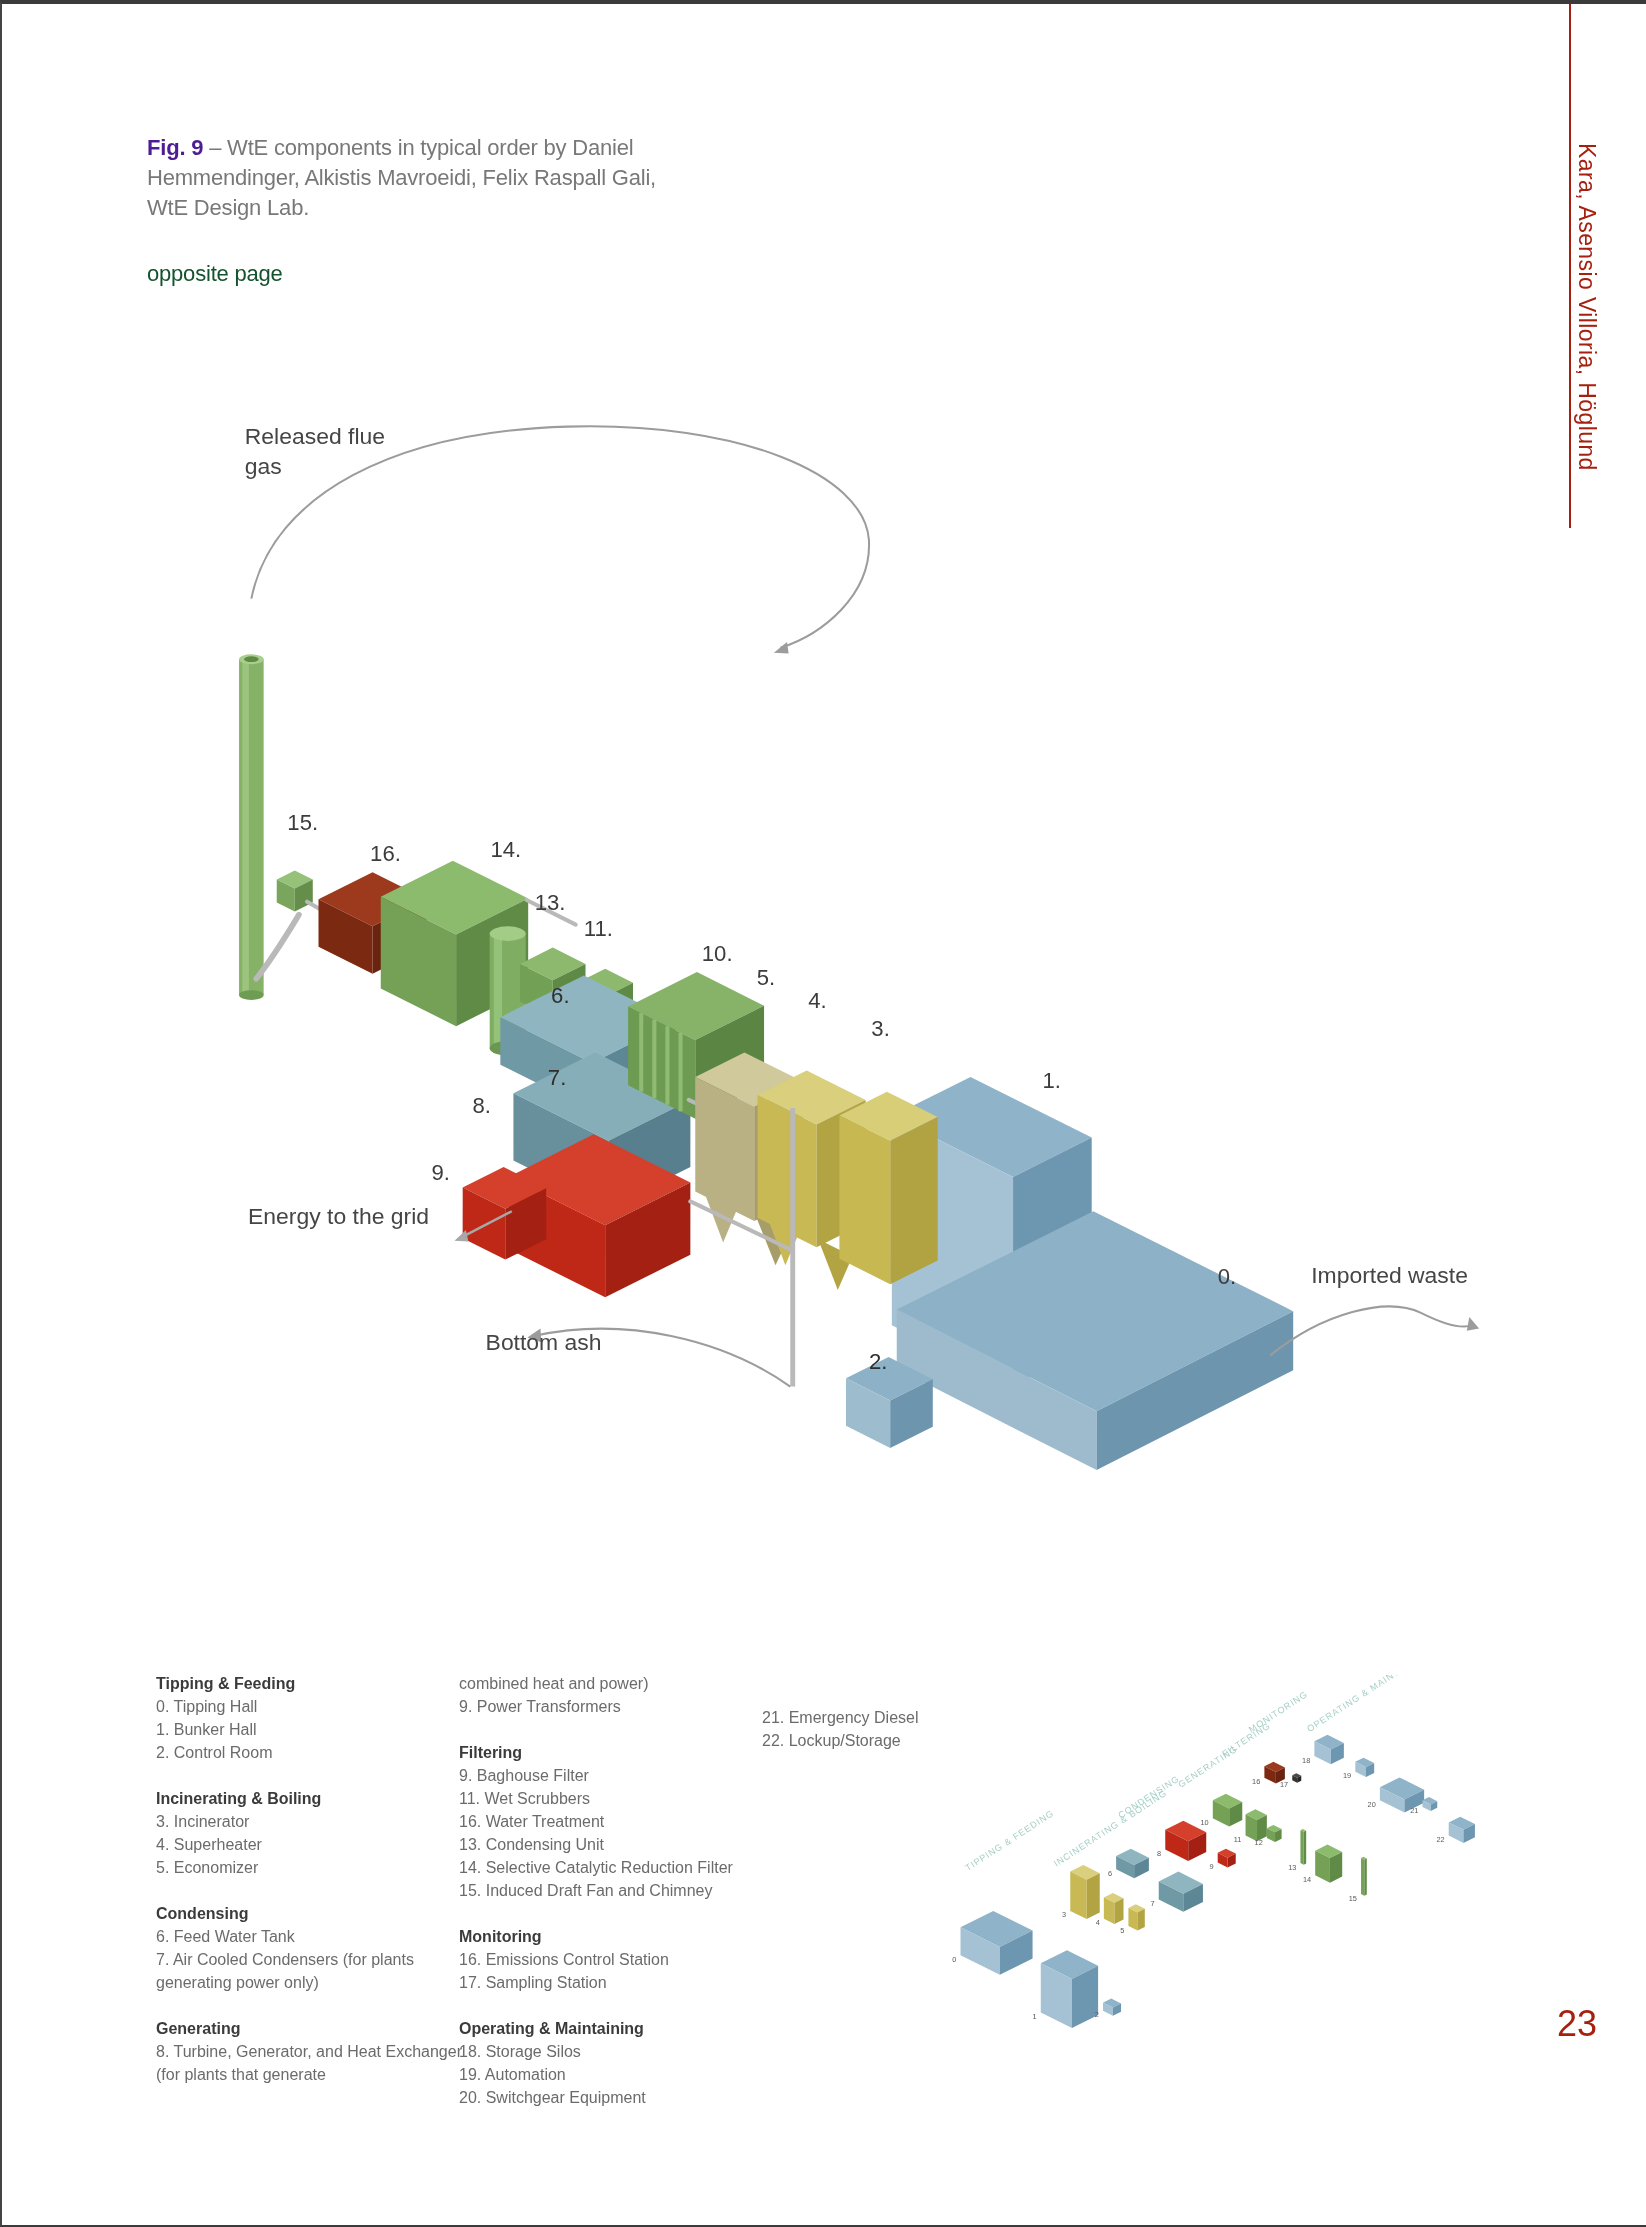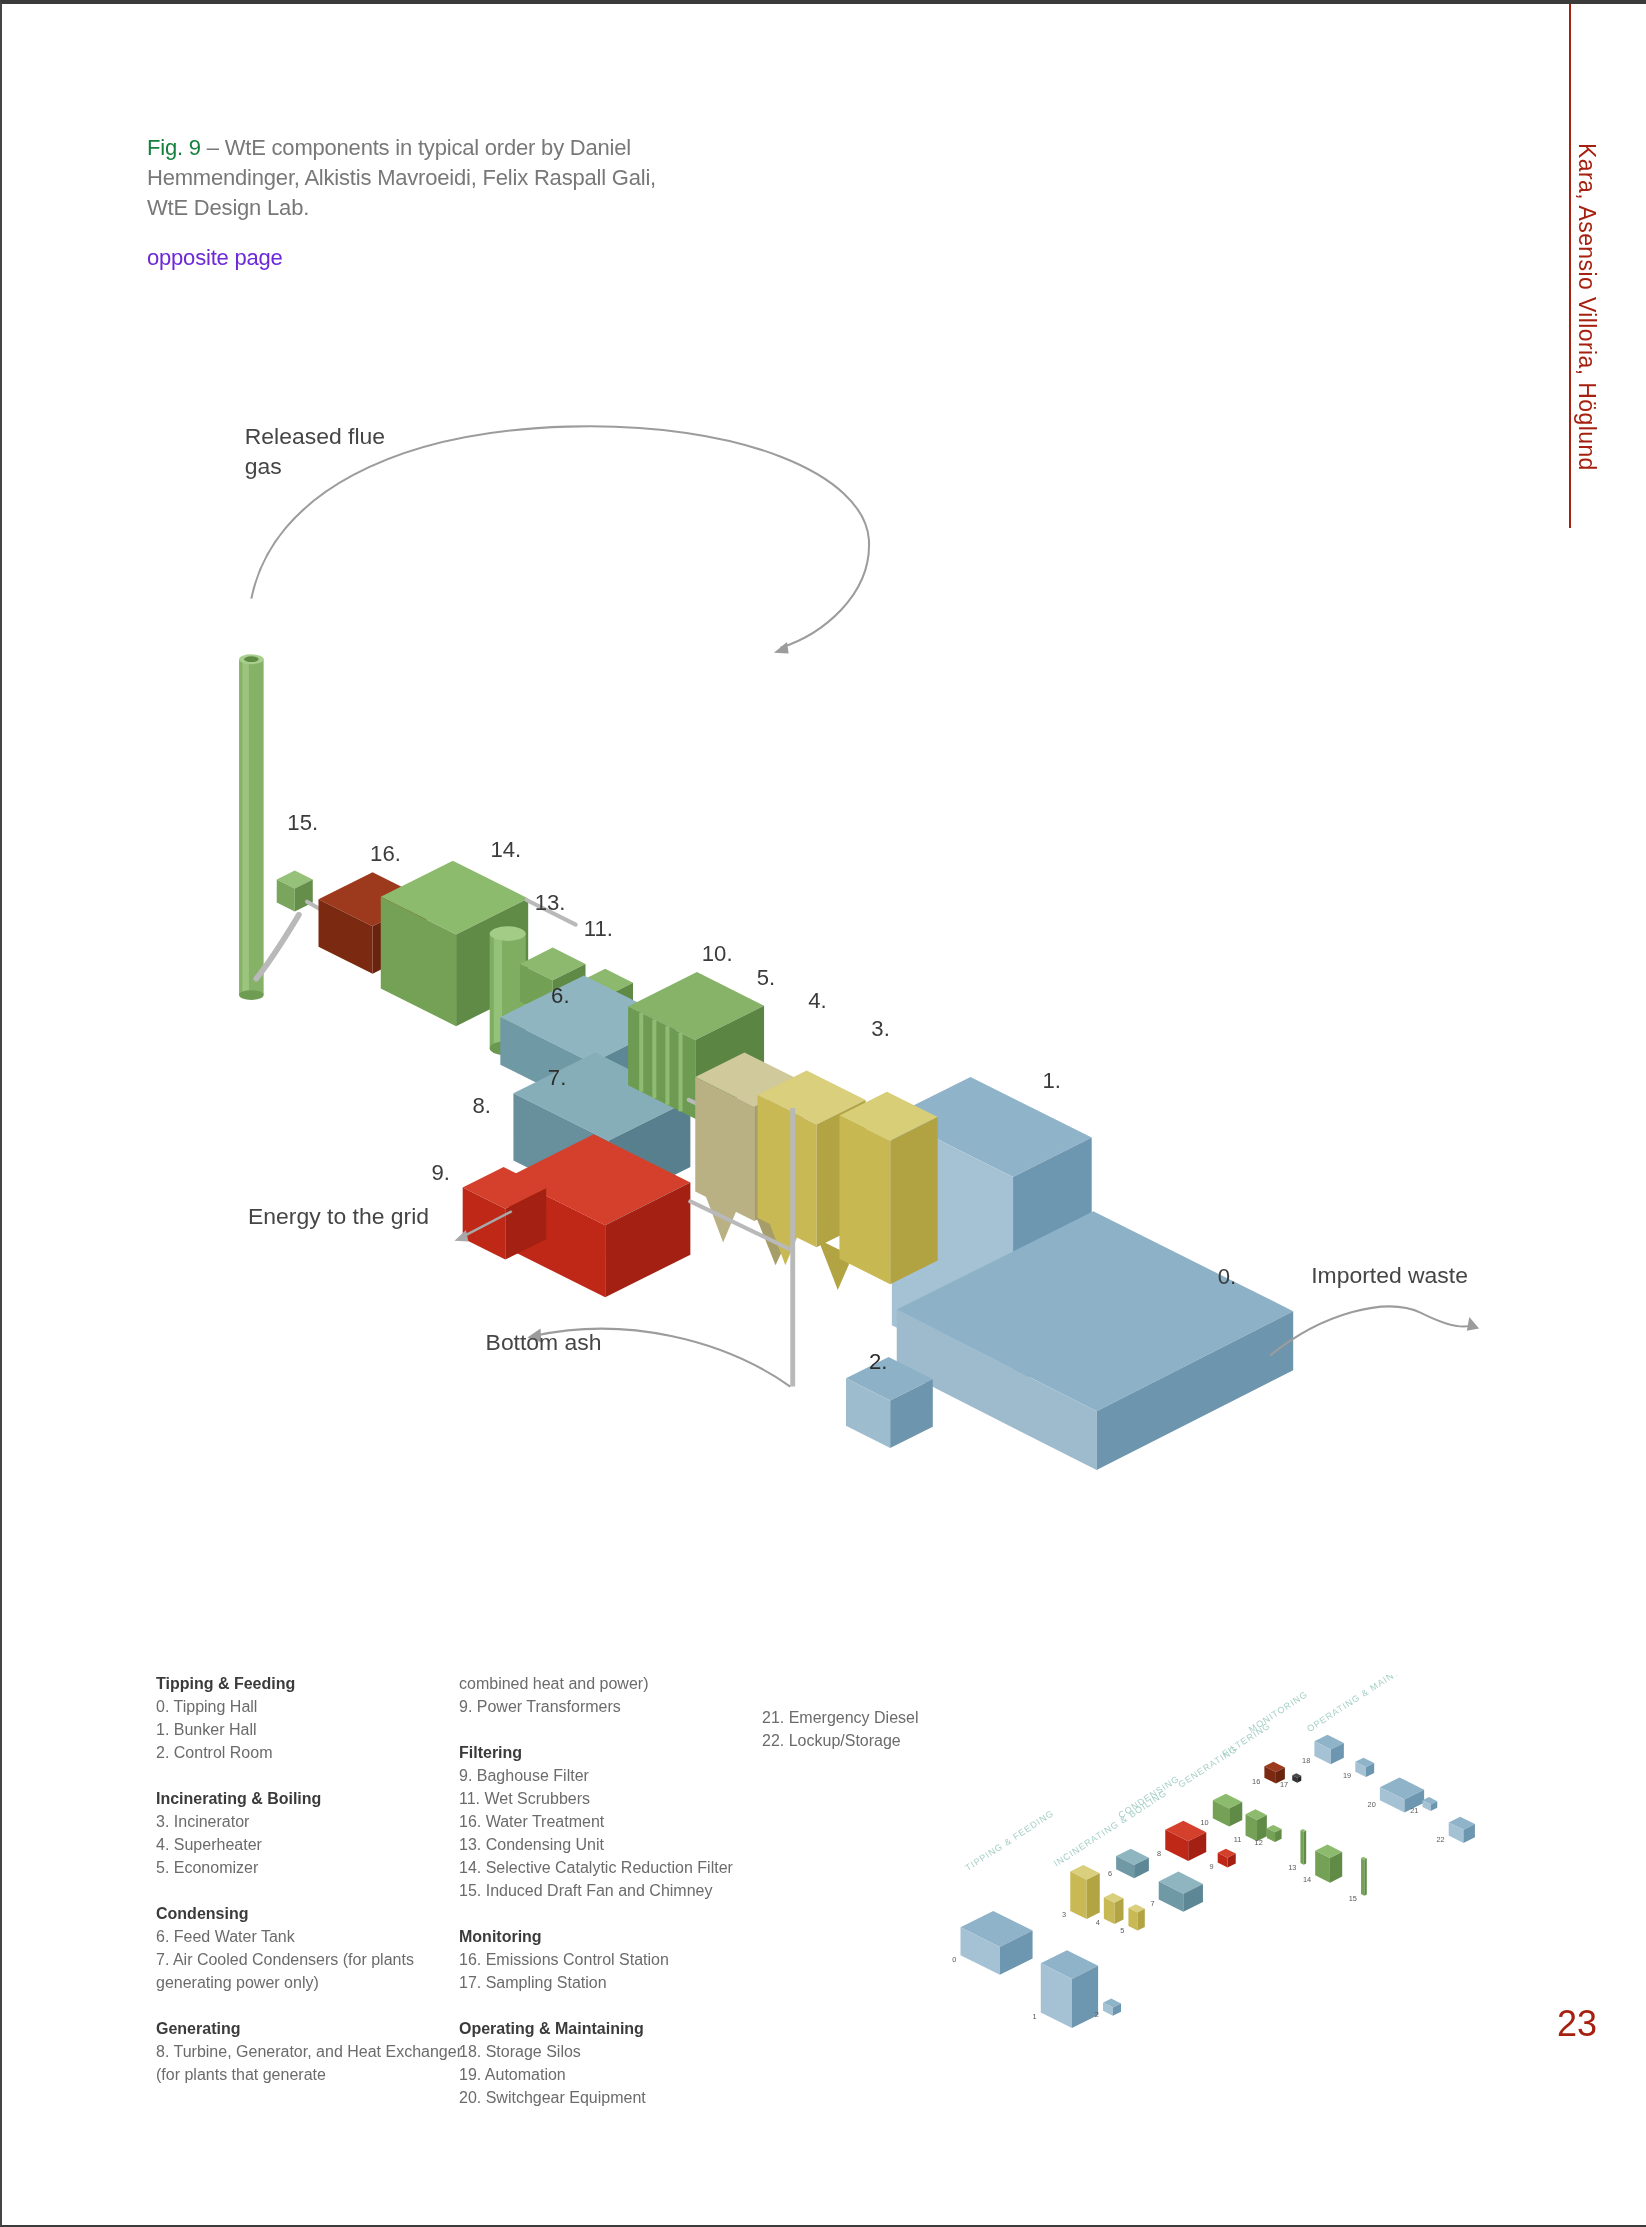--- a/index.html
+++ b/index.html
@@ -5,22 +5,22 @@
   html,body{margin:0;padding:0;background:#e8e8e8;}
   .page{
     position:relative;width:1647px;height:2227px;background:#ffffff;
     box-sizing:border-box;overflow:hidden;
     border-top:4.1px solid #3b3b3b;border-left:2.5px solid #454545;
     border-right:1.6px solid #3b3b3b;border-bottom:2.5px solid #3b3b3b;
     font-family:"Liberation Sans",sans-serif;
   }
   .caption{position:absolute;left:145px;top:129px;width:541px;}
   .caption p{margin:0;font-size:22px;line-height:30px;color:#787878;letter-spacing:-0.2px;}
-  .caption .b{font-weight:normal;color:#15803d;}
-  .caption .opp{color:#6d28d9;margin-top:20px;}
+  .caption .b{font-weight:bold;color:#4c1d95;}
+  .caption .opp{color:#14532d;margin-top:36px;}
   .sidebar-rule{position:absolute;left:1567px;top:0;width:1.6px;height:524px;background:#a6200f;}
   .sidebar-text{
     position:absolute;left:1571px;top:139px;color:#a6200f;font-size:23px;
     writing-mode:vertical-rl;letter-spacing:0.4px;white-space:nowrap;
   }
   .page-number{position:absolute;left:1555px;top:1999px;color:#a6200f;font-size:36px;}
   .diagram-svg{position:absolute;left:0;top:0;}
   .mini-svg{position:absolute;left:942px;top:1671px;}
   .legend{position:absolute;top:1668px;font-size:16px;line-height:23px;color:#6b6b6b;}
   .legend .group{margin-bottom:23px;}

